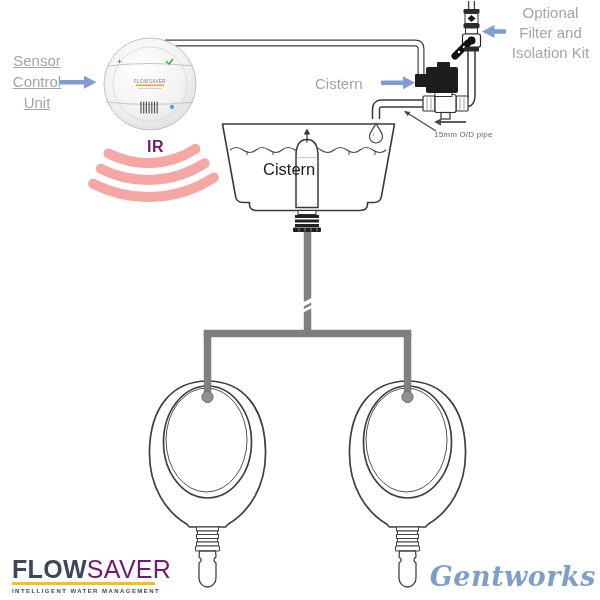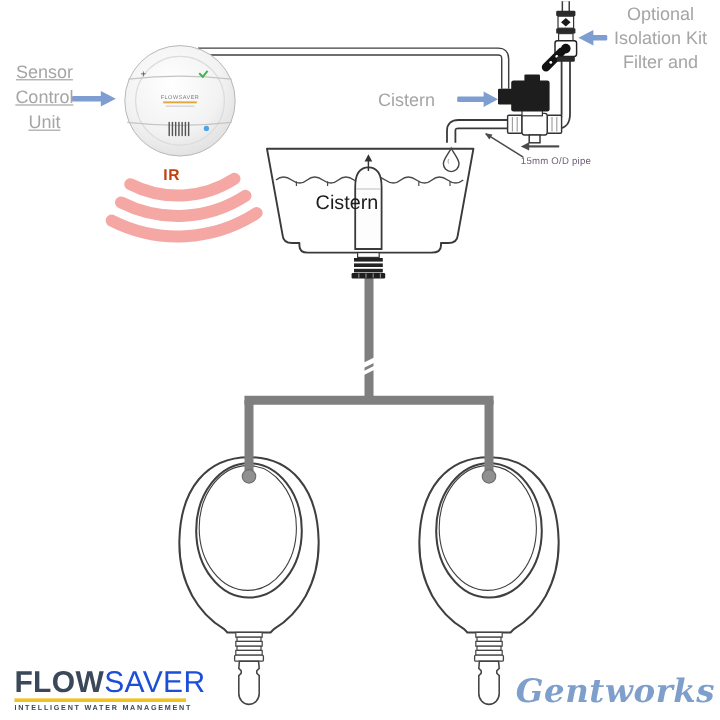--- a/index.html
+++ b/index.html
@@ -1,27 +1,27 @@
 <!DOCTYPE html>
 <html><head>
 <meta charset="utf-8">
 <style>
   html,body{margin:0;padding:0;background:#fff;}
   .stage{position:relative;width:600px;height:600px;background:#ffffff;overflow:hidden;
          font-family:"Liberation Sans",sans-serif;}
   .stage svg{position:absolute;left:0;top:0;}
   .lbl{position:absolute;color:#a5a5a5;font-size:15px;line-height:21px;}
   .lbl.center{text-align:center;}
-  .ir-lbl{position:absolute;left:136px;top:138px;width:28px;text-align:left;
-          color:#c2410c;font-weight:bold;font-size:13px;letter-spacing:.5px;}
+  .ir-lbl{position:absolute;left:136px;top:138px;width:28px;text-align:right;
+          color:#701a75;font-weight:bold;font-size:16px;letter-spacing:.5px;}
   .cistern-lbl{position:absolute;left:239px;top:160px;color:#1c1c1c;font-size:16.5px;margin-left:24px;}
   .pipe-lbl{position:absolute;left:434px;top:130px;color:#6e5e73;font-size:8px;letter-spacing:.2px;}
   .flowsaver{position:absolute;left:12px;top:555px;color:#3b4859;font-size:25px;letter-spacing:.3px;}
   .flowsaver .flow{font-weight:700;}
-  .flowsaver .saver{font-weight:400;color:#1d4ed8;}
+  .flowsaver .saver{font-weight:400;color:#701a75;}
   .gold-bar{position:absolute;left:12px;top:582px;width:143px;height:3.2px;background:#f2c21c;}
   .tagline{position:absolute;left:12px;top:588px;color:#3b4859;font-size:6px;font-weight:700;
            letter-spacing:1.45px;white-space:nowrap;}
   .gentworks{position:absolute;right:4px;top:561px;color:#7e9fcb;font-size:27px;
              font-family:"DejaVu Serif",serif;font-style:italic;font-weight:bold;letter-spacing:.5px;}
 </style>
 </head>
 <body>
 
 <div class="stage">
@@ -197,22 +197,22 @@
 <div class="lbl center" style="left:4px;top:50px;width:66px;text-decoration:underline;">
   <div>Sensor</div>
   <div>Control</div>
   <div>Unit</div>
 </div>
 
 <div class="lbl" style="left:315px;top:73px;">Cistern</div>
 
 <div class="lbl center" style="left:502px;top:3px;width:97px;line-height:20px;">
   <div>Optional</div>
+  <div>Filter and</div>
   <div>Isolation Kit</div>
-  <div>Filter and</div>
 </div>
 
 <div class="pipe-lbl">15mm O/D pipe</div>
 
 <div class="cistern-lbl">Cistern</div>
 
 <div class="ir-lbl">IR</div>
 
 <div class="flowsaver"><span class="flow">FLOW</span><span class="saver">SAVER</span></div>
 <div class="gold-bar"></div>

